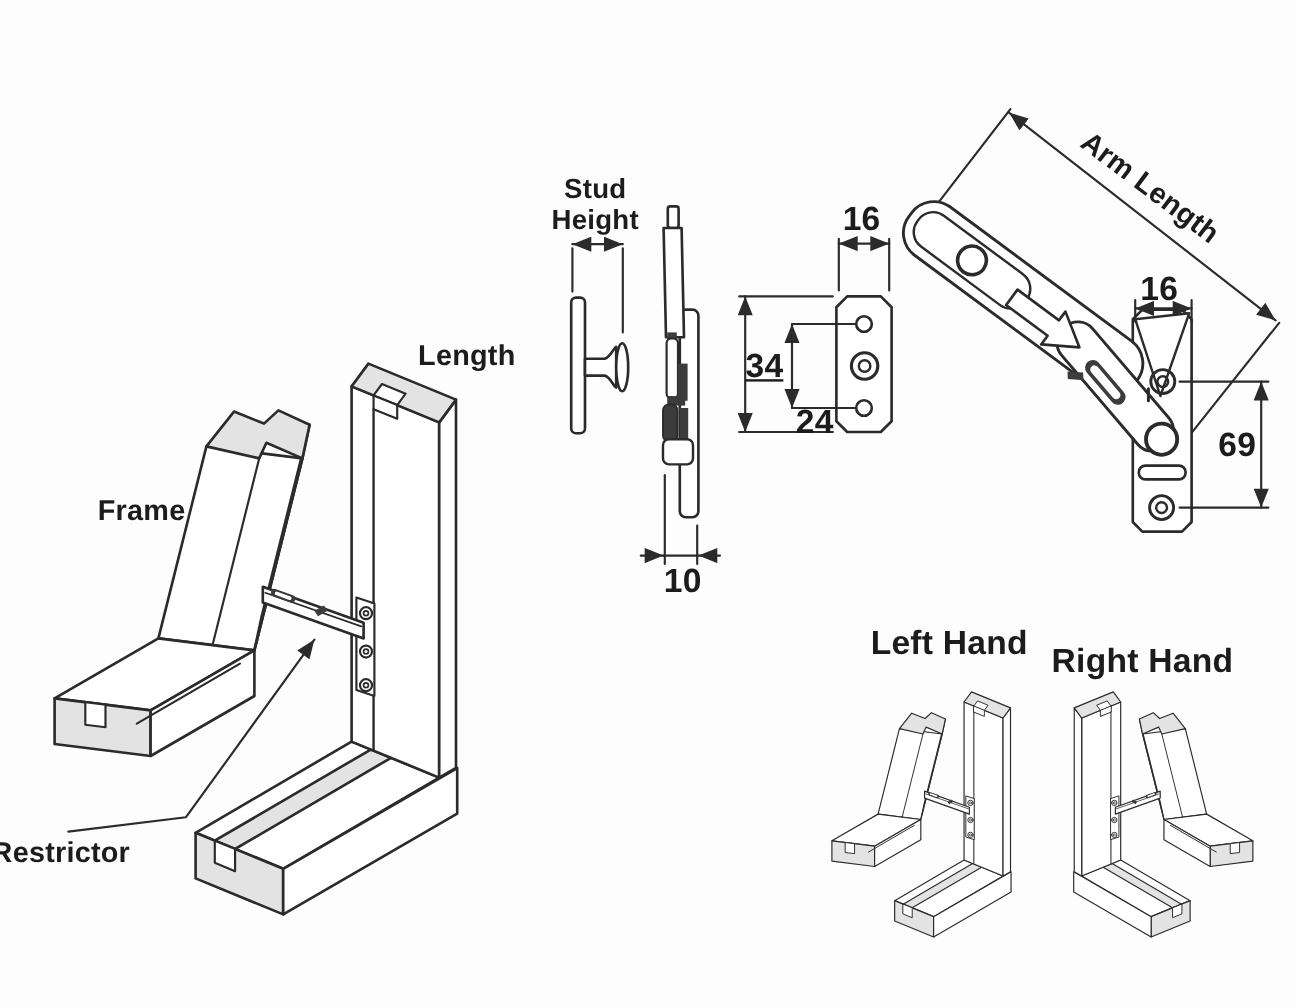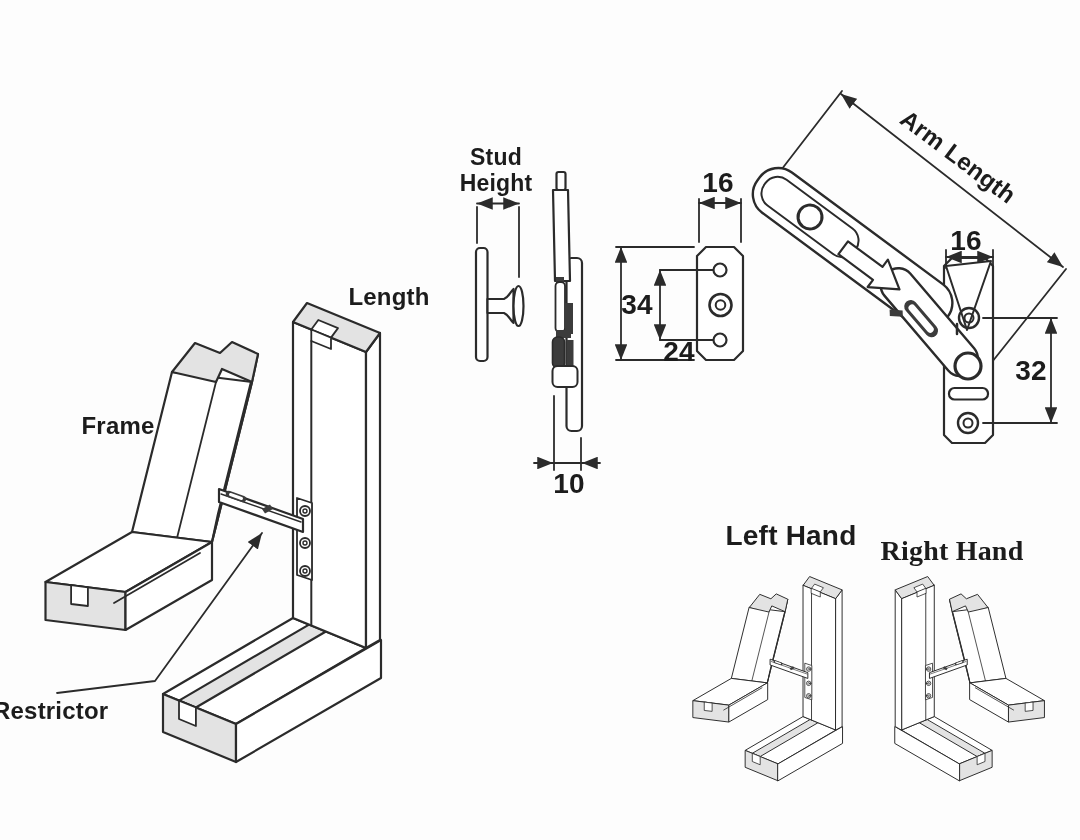--- a/index.html
+++ b/index.html
@@ -174,27 +174,27 @@
 </svg>
 
 <div class="lbl sz23 two-line" style="left:496px;top:170px;">
   <span>Stud</span>
   <span>Height</span>
 </div>
 
 <div class="lbl sz22" style="left:569px;top:484px;">10</div>
 
 <div class="lbl sz22" style="left:718px;top:183px;">16</div>
-<div class="lbl sz22" style="left:637px;top:305px;">34</div>
+<div class="lbl sz22" style="left:637px;top:305px;text-decoration:underline;">34</div>
 <div class="lbl sz22" style="left:679px;top:305px;margin-top:47px;">24</div>
 
 <div class="lbl sz24 rot" style="left:958px;top:157px;">Arm Length</div>
 <div class="lbl sz22" style="left:966px;top:241px;">16</div>
-<div class="lbl sz22" style="left:1031px;top:371px;">32</div>
+<div class="lbl sz22" style="left:1031px;top:371px;">69</div>
 
 <div class="lbl sz24" style="left:389px;top:297px;">Length</div>
 <div class="lbl sz24" style="left:118px;top:426px;">Frame</div>
 <div class="lbl sz24 leftalign" style="left:-7px;top:711px;">Restrictor</div>
 
 <div class="lbl sz22" style="left:791px;top:536px;">Left Hand</div>
-<div class="lbl sz22" style="left:952px;top:551px;font-family:Liberation Serif, serif;">Right Hand</div>
+<div class="lbl sz22" style="left:952px;top:551px;">Right Hand</div>
 
 </div>
 
 </body></html>

